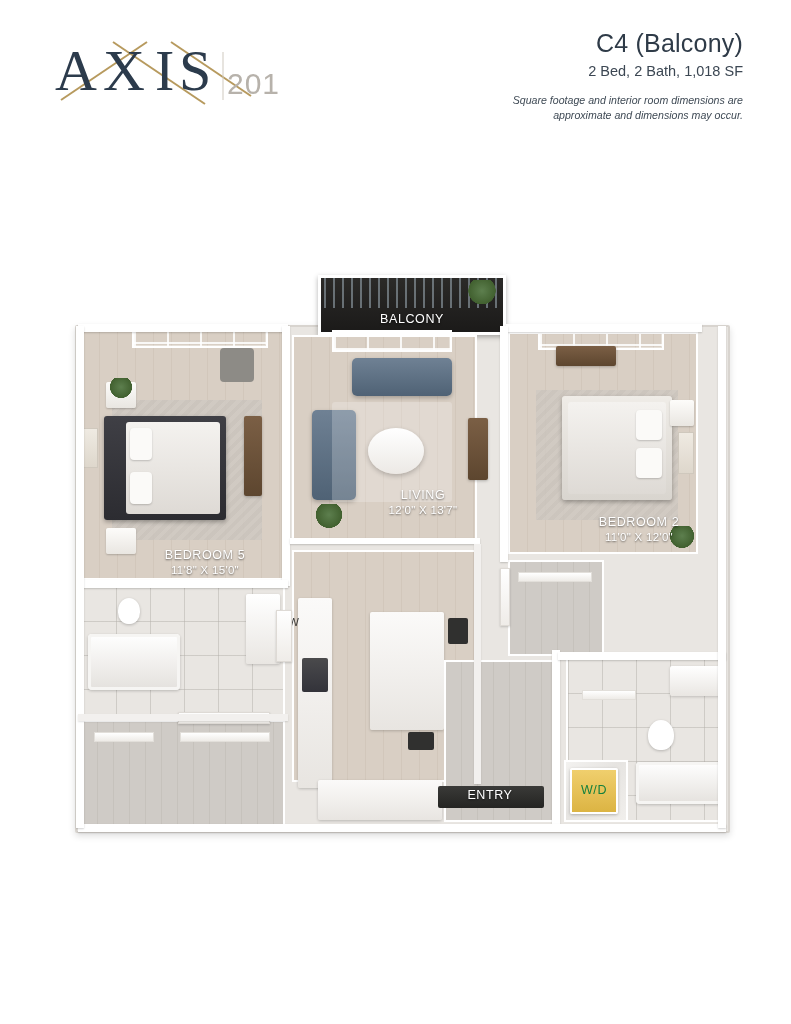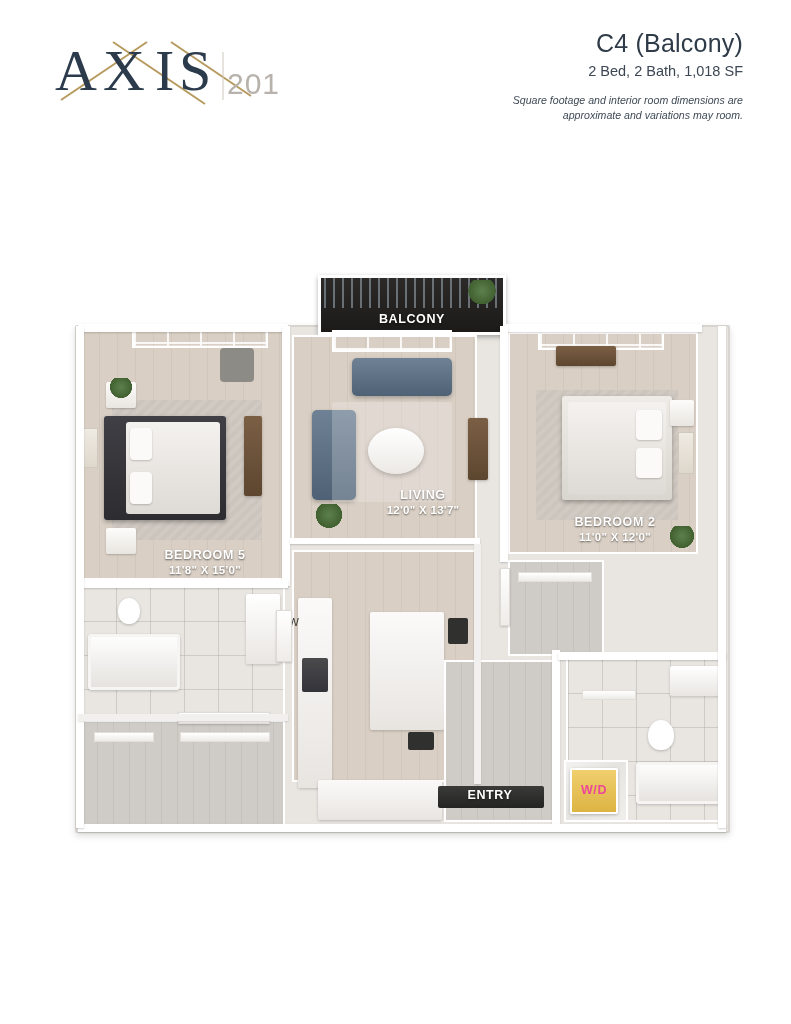--- a/index.html
+++ b/index.html
@@ -142,29 +142,28 @@
   .label {
     position: absolute;
     color: #ffffff;
     text-align: center;
     text-shadow: 0 1px 2px rgba(0,0,0,0.55);
     font-size: 12.5px;
     letter-spacing: 0.6px;
     line-height: 1.22;
     pointer-events: none;
     white-space: nowrap;
-    font-weight: bold;
   }
   .label .dim {
     display: block;
     font-size: 11.5px;
     letter-spacing: 0.3px;
   }
   .label.dark {
-    color: #ec4899;
+    color: #15803d;
     text-shadow: none;
   }
 
   
   .f { position: absolute; }
   .bed-frame {
     background: linear-gradient(180deg,#3f3f45,#2c2c31);
     border-radius: 3px;
     box-shadow: 0 2px 4px rgba(0,0,0,0.3);
   }
@@ -308,21 +307,21 @@
       </g>
       <line x1="168" y1="14" x2="168" y2="62" stroke="#cfc9bf" stroke-width="1"></line>
     </svg>
   </div>
 
   <div class="title-block">
     <div class="plan-title">C4 (Balcony)</div>
     <div class="plan-sub">2 Bed, 2 Bath, 1,018 SF</div>
     <div class="disclaimer">
       <div>Square footage and interior room dimensions are</div>
-      <div>approximate and variations may room.</div>
+      <div>approximate and dimensions may occur.</div>
     </div>
   </div>
 </div>
 
 <div class="stage">
   <div class="fp">
 
     <div class="shell"></div>
 
     <div class="f balcony-floor" style="left:248px; top:55px; width:188px; height:60px;"></div>
@@ -369,21 +368,21 @@
     <div class="f window-glass window-mull" style="left:468px; top:106px; width:126px; height:24px;"></div>
     <div class="f carpet" style="left:466px; top:170px; width:142px; height:130px; opacity:.8;"></div>
     <div class="f bed-frame" style="left:492px; top:176px; width:110px; height:104px; background:linear-gradient(180deg,#efece7,#d9d5cf);"></div>
     <div class="f bed-mat" style="left:498px; top:182px; width:98px; height:92px;"></div>
     <div class="f pillow" style="left:566px; top:190px; width:26px; height:30px;"></div>
     <div class="f pillow" style="left:566px; top:228px; width:26px; height:30px;"></div>
     <div class="f nightstand" style="left:600px; top:180px; width:24px; height:26px;"></div>
     <div class="f dresser" style="left:486px; top:126px; width:60px; height:20px;"></div>
     <div class="f art" style="left:608px; top:212px; width:16px; height:42px;"></div>
     <div class="f plant" style="left:600px; top:306px; width:24px; height:22px;"></div>
-    <div class="label" style="left:480px; top:295px; width:130px;">
+    <div class="label" style="left:504px; top:295px; width:130px;">
       <span>BEDROOM 2</span>
       <span class="dim">11'0" X 12'0"</span>
     </div>
 
     <div class="room tile tile-lines" style="left:10px; top:366px; width:205px; height:130px;"></div>
     <div class="f vanity" style="left:176px; top:374px; width:34px; height:70px;"></div>
     <div class="f toilet" style="left:48px; top:378px; width:22px; height:26px;"></div>
     <div class="f tub" style="left:18px; top:414px; width:92px; height:56px;"></div>
 
     <div class="room wood-grey" style="left:10px; top:500px; width:205px; height:112px;"></div>

